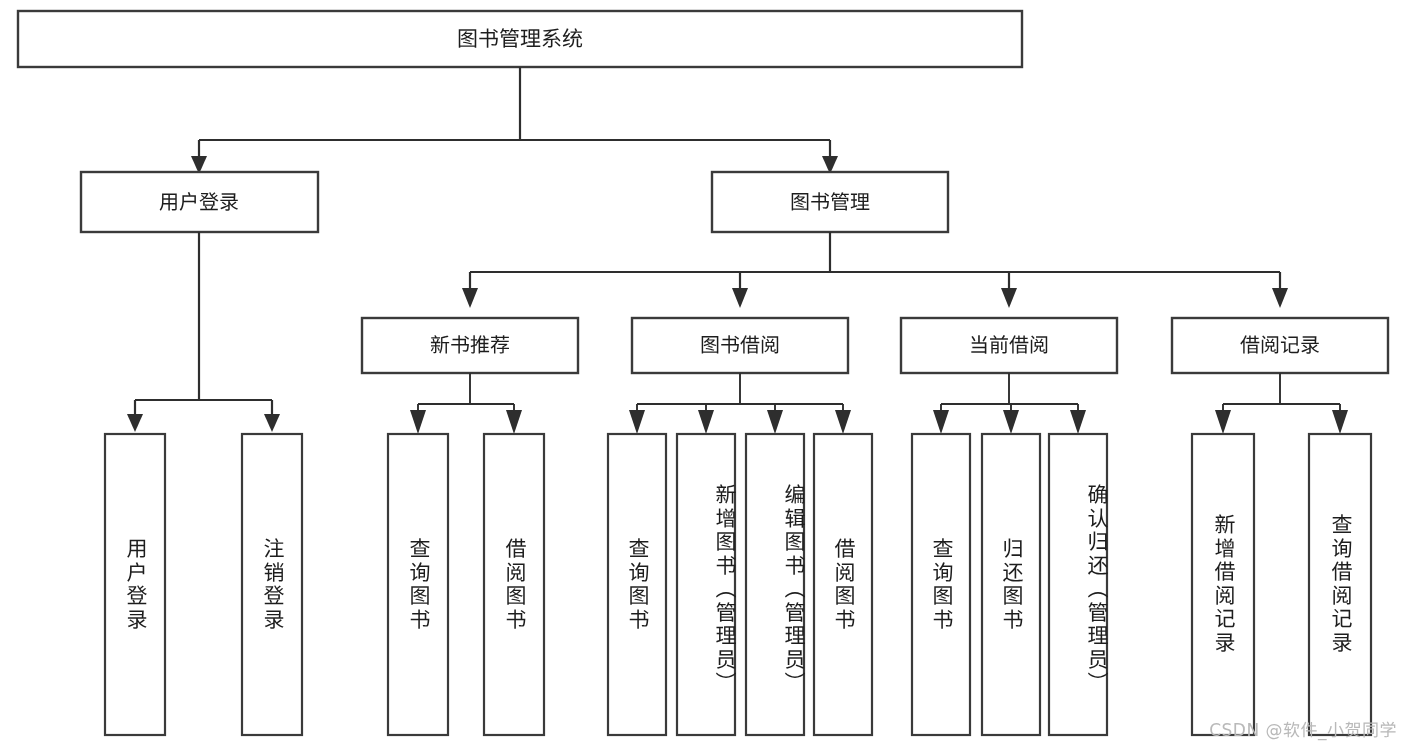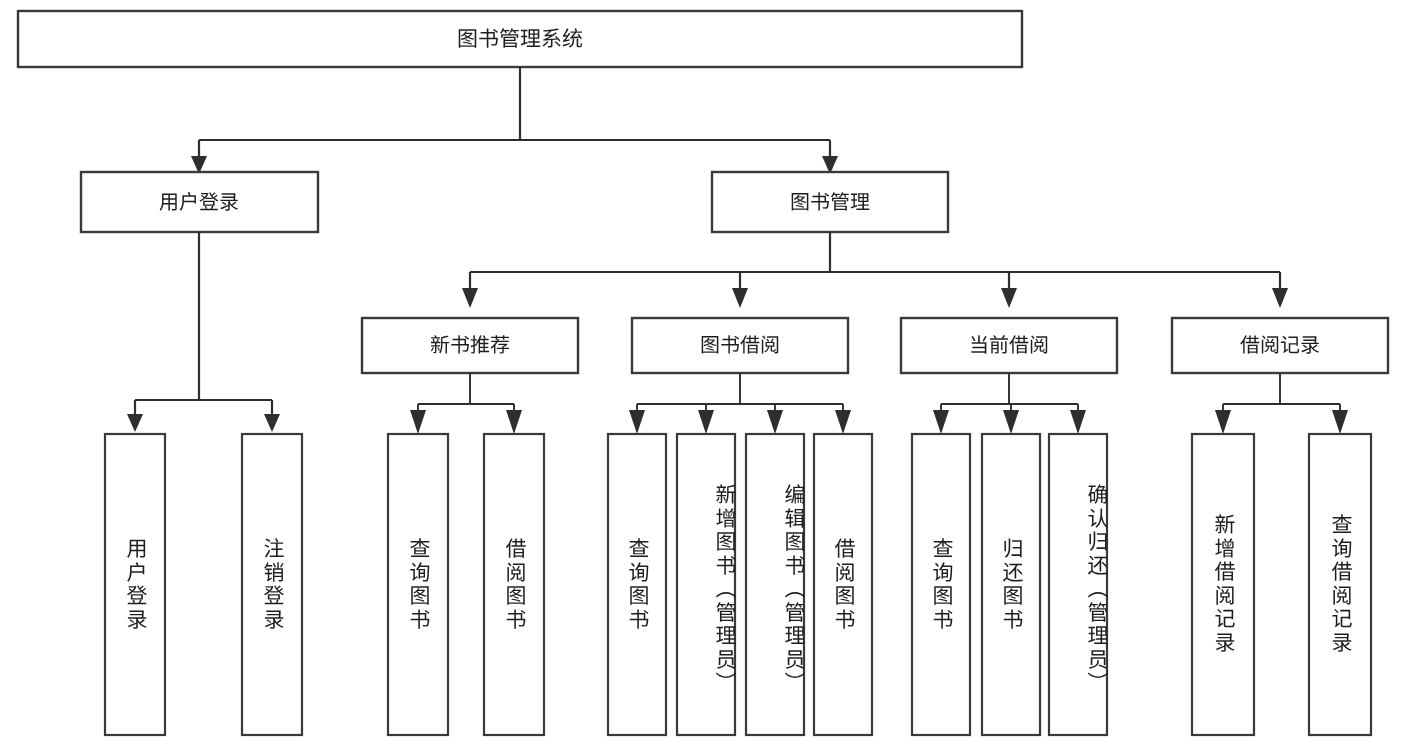--- a/index.html
+++ b/index.html
@@ -236,14 +236,15 @@
   <div class="leaf-label-wrap" style="left:746px; top:444px; width:58px; height:291px;">编辑图书（管理员）</div>
   <div class="leaf-label-wrap center-v" style="left:814px; top:434px; width:58px; height:301px;">借阅图书</div>
 
   <div class="leaf-label-wrap center-v" style="left:912px; top:434px; width:58px; height:301px;">查询图书</div>
   <div class="leaf-label-wrap center-v" style="left:982px; top:434px; width:58px; height:301px;">归还图书</div>
   <div class="leaf-label-wrap" style="left:1049px; top:444px; width:58px; height:291px;">确认归还（管理员）</div>
 
   <div class="leaf-label-wrap center-v" style="left:1192px; top:434px; width:62px; height:301px;">新增借阅记录</div>
   <div class="leaf-label-wrap center-v" style="left:1309px; top:434px; width:62px; height:301px;">查询借阅记录</div>
 
+  <div class="watermark">CSDN @软件_小贺同学</div>
 
 </div>
 
 </body></html>

